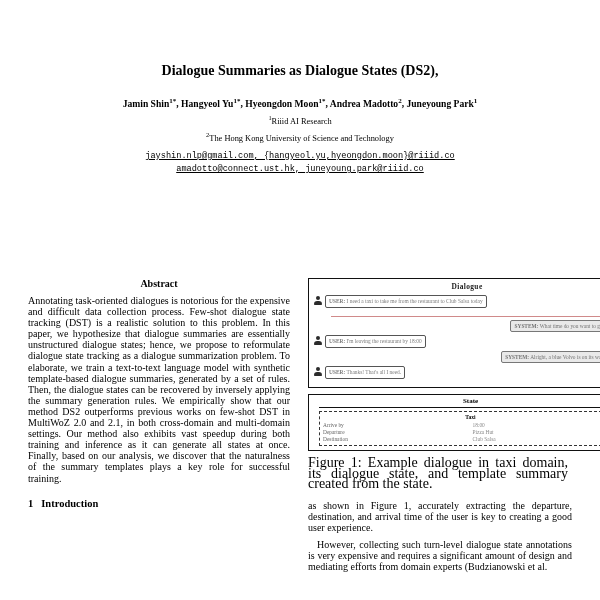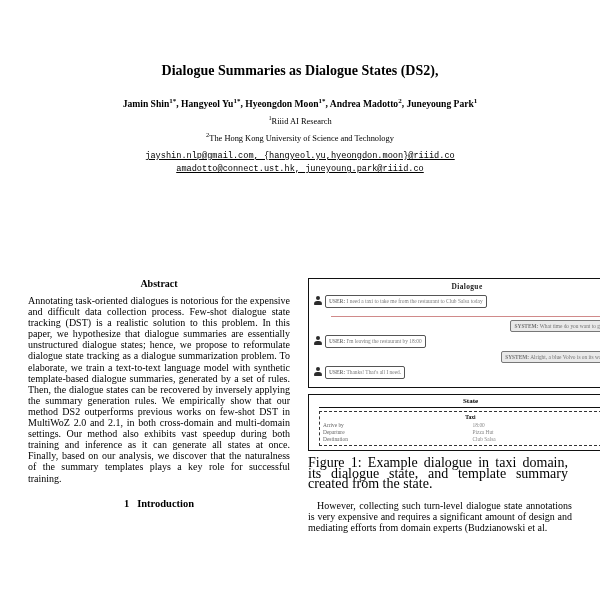--- a/index.html
+++ b/index.html
@@ -53,21 +53,21 @@
     gap:18px;
   }
   .col{width:264px;}
   .sec-head{
     text-align:center;
     font-weight:bold;
     font-size:10px;
     margin:0 0 6px 0;
   }
   .sec-head-left{
-    text-align:center;
+    text-align:left;
     font-weight:bold;
     font-size:10.5px;
     margin:14px 0 6px 0;
   }
   .sec-head-left .num{margin-right:8px;}
   p.body{
     font-size:10px;
     line-height:11.1px;
     text-align:justify;
     margin:0 0 6px 0;
@@ -284,17 +284,18 @@
                 <span class="v">Club Salsa</span>
               </div>
             </div>
           </div>
 
         </div>
       </div>
 
       <div class="caption">Figure 1: Example dialogue in taxi domain, its dialogue state, and template summary created from the state.</div>
 
+      <p class="body">as shown in Figure 1, accurately extracting the departure, destination, and arrival time of the user is key to creating a good user experience.</p>
       <p class="body indent">However, collecting such turn-level dialogue state annotations is very expensive and requires a significant amount of design and mediating efforts from domain experts (Budzianowski et al.</p>
     </div>
 
   </div>
 </div>
 
 </body></html>

